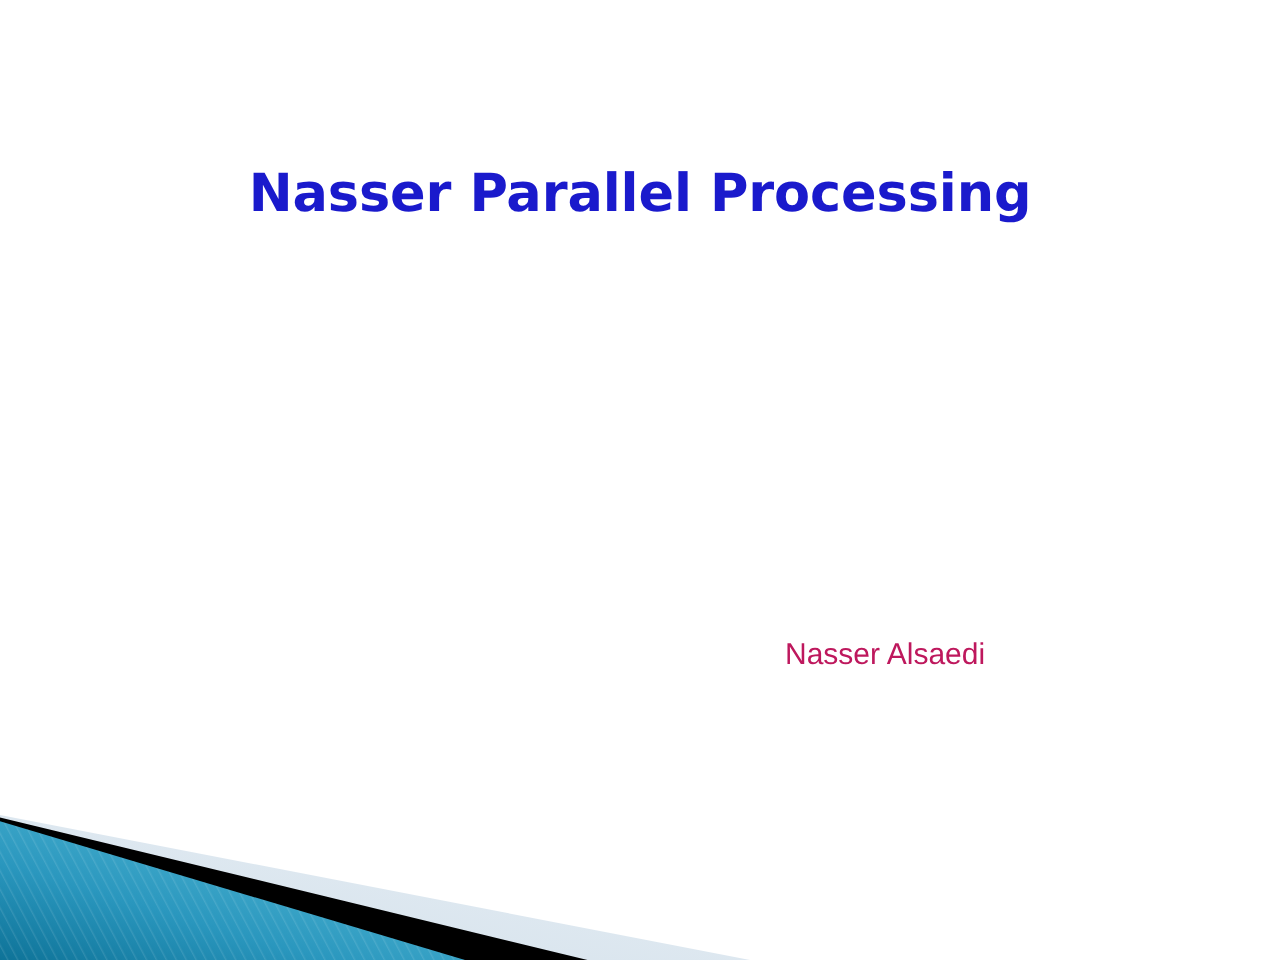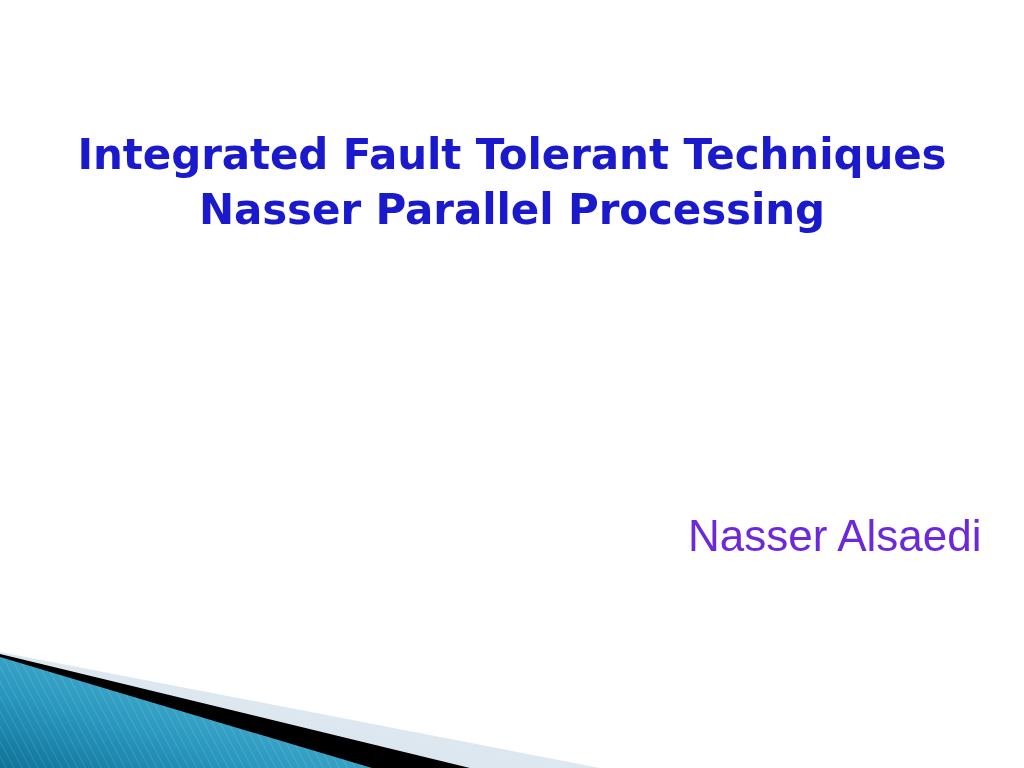--- a/index.html
+++ b/index.html
@@ -34,27 +34,27 @@
     font-weight: 600;
     line-height: 1.30;
     letter-spacing: -0.1px;
     color: #1A1ACC;
     white-space: nowrap;
   }
 
   
   .author {
     position: absolute;
-    left: 688px;
+    left: 628px;
     top: 510px;
     font-family: "Liberation Sans", sans-serif;
-    font-size: 44px;
+    font-size: 24px;
     font-weight: 400;
     line-height: 1.2;
-    color: #6d28d9;
+    color: #be185d;
     white-space: nowrap;
   }
 
   
   .corner-decoration {
     position: absolute;
     left: 0;
     bottom: 0;
     width: 640px;
     height: 130px;
@@ -71,21 +71,20 @@
   .teal-texture {
     mix-blend-mode: normal;
   }
 </style>
 </head>
 <body>
 
 <div class="slide">
 
   <div class="title-block">
-    <span class="title-line">Integrated Fault Tolerant Techniques</span>
     <span class="title-line">Nasser Parallel Processing</span>
   </div>
 
   <div class="author">Nasser Alsaedi</div>
 
   <div class="corner-decoration">
     <svg viewBox="0 0 640 130" preserveAspectRatio="none" aria-hidden="true">
       <defs>
         <linearGradient id="tealGrad" x1="0" y1="1" x2="1" y2="0">
           <stop offset="0%" stop-color="#0E7398"></stop>

